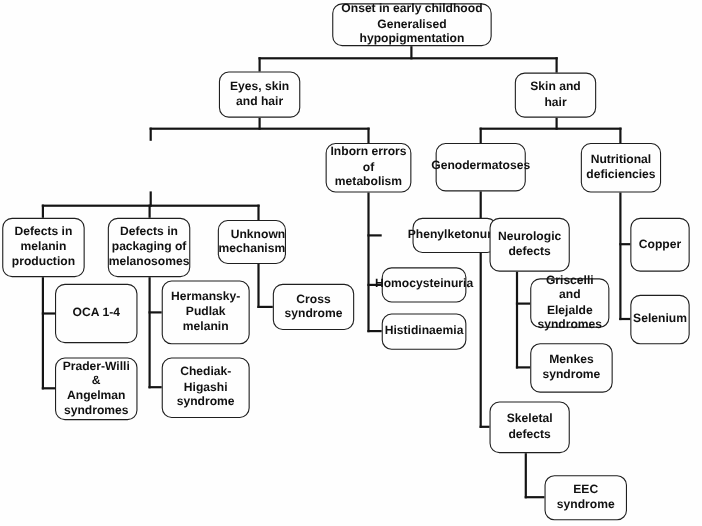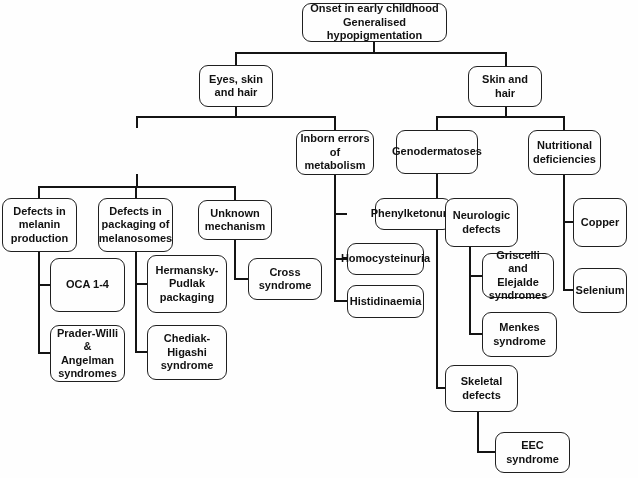--- a/index.html
+++ b/index.html
@@ -31,29 +31,29 @@
 of metabolism</div>
   <div class="node" style="left:528px;top:130px;width:73px;height:45px;">Nutritional
 deficiencies</div>
   <div class="node" style="left:396px;top:130px;width:82px;height:44px;">Genodermatoses</div>
   <div class="node" style="left:2px;top:198px;width:75px;height:54px;">Defects in
 melanin
 production</div>
   <div class="node" style="left:98px;top:198px;width:75px;height:54px;">Defects in
 packaging of
 melanosomes</div>
-  <div class="node" style="left:198px;top:200px;width:74px;height:40px;">Unknown
+  <div class="node" style="left:198px;top:200px;width:62px;height:40px;text-align:right;">Unknown
 mechanism</div>
   <div class="node" style="left:50px;top:258px;width:75px;height:54px;">OCA 1-4</div>
   <div class="node" style="left:50px;top:325px;width:75px;height:57px;">Prader-Willi &amp;
 Angelman
 syndromes</div>
   <div class="node" style="left:147px;top:255px;width:80px;height:58px;">Hermansky-
 Pudlak
-packaging</div>
+melanin</div>
   <div class="node" style="left:147px;top:325px;width:80px;height:55px;">Chediak-Higashi
 syndrome</div>
   <div class="node" style="left:248px;top:258px;width:74px;height:42px;">Cross
 syndrome</div>
   <div class="node" style="left:347px;top:198px;width:77px;height:32px;margin-left:28px;">Phenylketonuria</div>
   <div class="node" style="left:347px;top:243px;width:77px;height:32px;">Homocysteinuria</div>
   <div class="node" style="left:347px;top:285px;width:77px;height:33px;">Histidinaemia</div>
   <div class="node" style="left:445px;top:198px;width:73px;height:49px;">Neurologic
 defects</div>
   <div class="node" style="left:482px;top:253px;width:72px;height:45px;">Griscelli and

